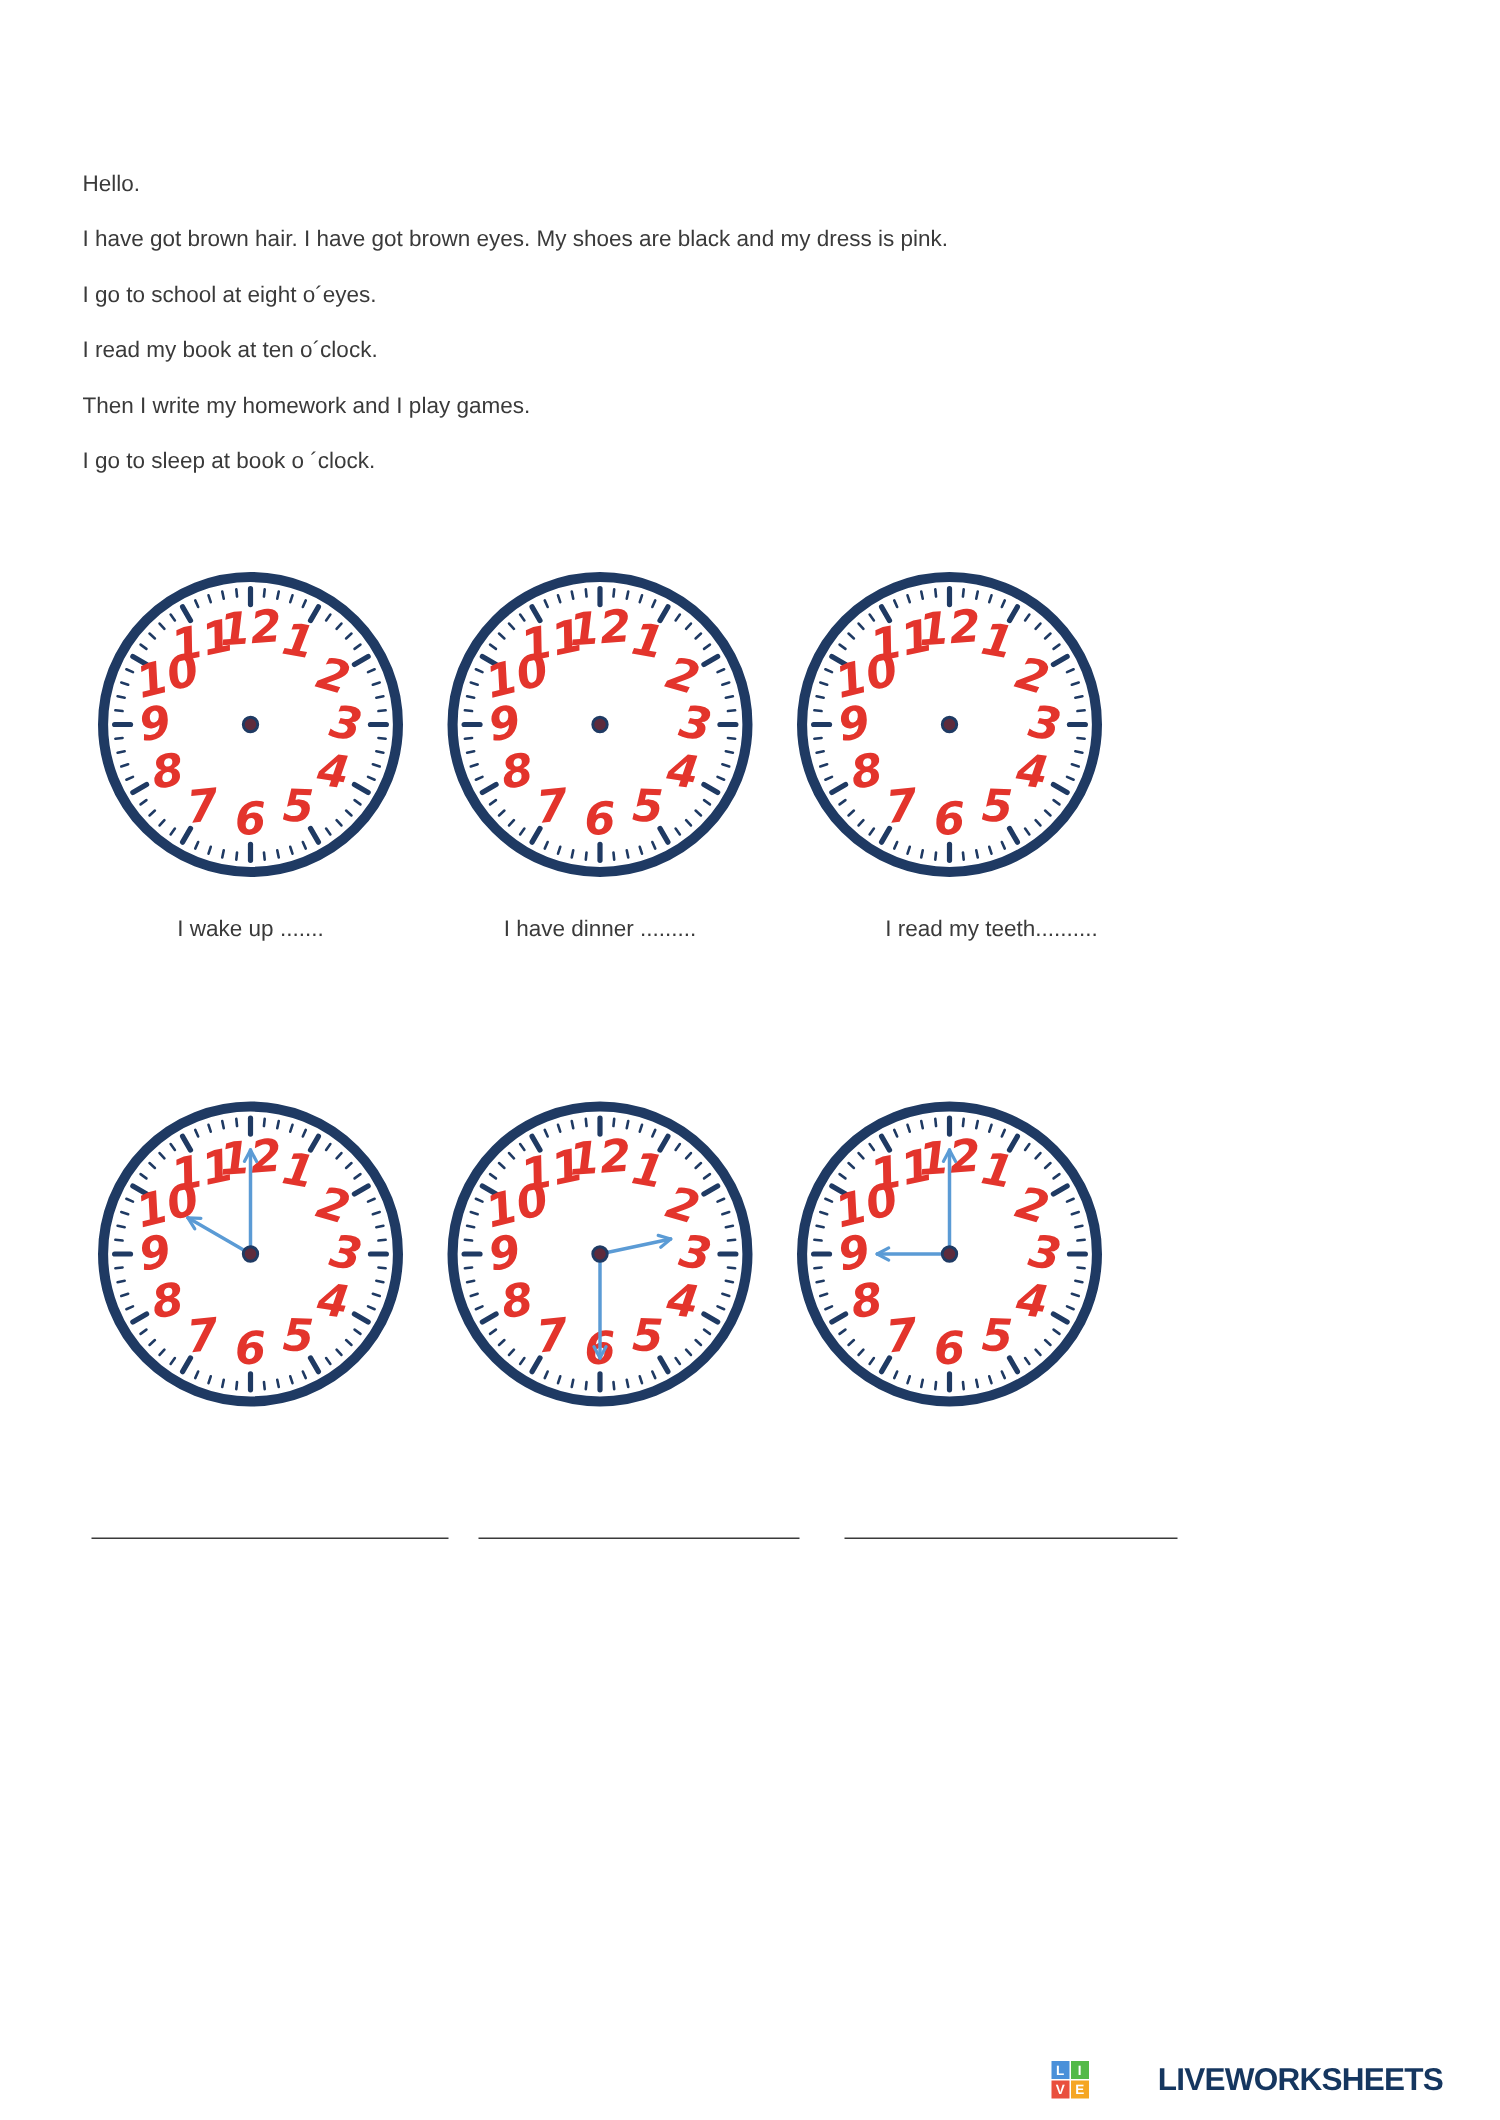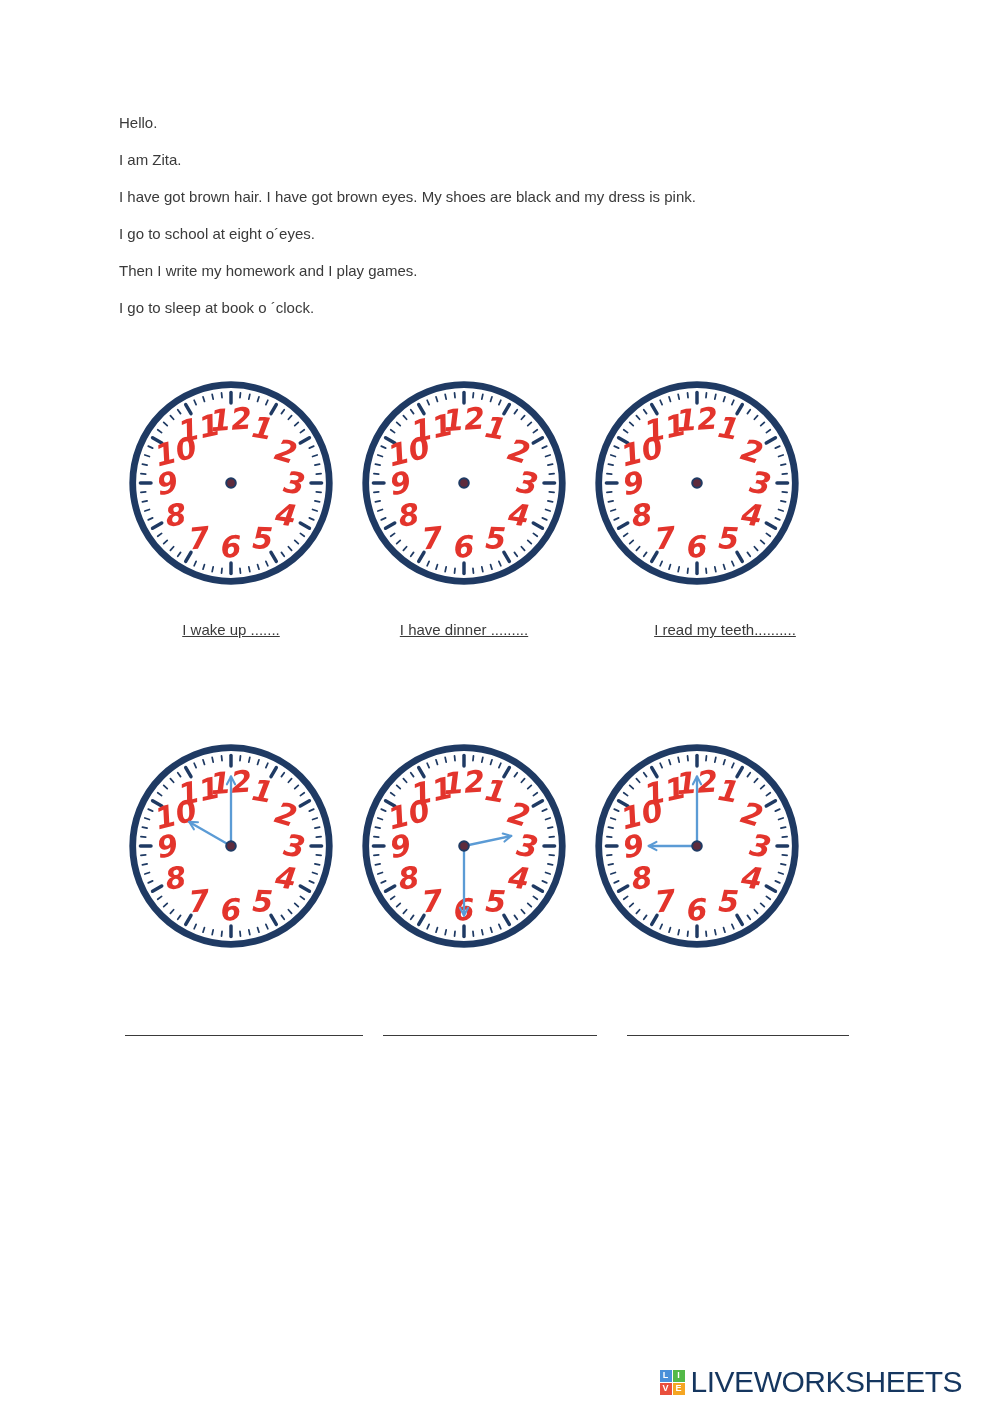--- a/index.html
+++ b/index.html
@@ -3,31 +3,31 @@
 <meta charset="utf-8">
 <style>
   * { box-sizing: border-box; margin: 0; padding: 0; }
   html, body { background: #ffffff; }
   body {
     width: 1000px; height: 1413px;
     position: relative; overflow: hidden;
     font-family: "Liberation Sans", sans-serif;
     color: #3a3a3a;
   }
-  .content { padding: 112px 115px 0 119px; }
+  .content { padding: 112px 115px 0 55px; }
   .passage p {
     font-size: 15px; line-height: 22px;
     margin: 0 0 15px 0; max-width: 765px;
   }
   .clocks-block { margin-left: 6px; }
   .clock-row { display: flex; gap: 21px; width: 700px; margin-top: 58px; }
   .clock-row.second { margin-top: 102px; }
   .clock-cell { width: 212px; height: 212px; }
   .clock-cell svg { width: 212px; height: 212px; display: block; }
-  .labels-row { display: flex; gap: 21px; width: 700px; margin-top: 32px; text-decoration: underline; }
+  .labels-row { display: flex; gap: 21px; width: 700px; margin-top: 22px; }
   .clock-label { width: 212px; text-align: center; font-size: 15px; color: #3a3a3a; }
   .clock-label.shift-right { transform: translateX(28px); }
   .answers-row { display: flex; margin-top: 74px; }
   .answer-blank { height: 10px; border-bottom: 1.5px solid #3a3a3a; }
   .answer-blank.b1 { width: 238px; margin-right: 20px; }
   .answer-blank.b2 { width: 214px; margin-right: 30px; }
   .answer-blank.b3 { width: 222px; }
   .footer {
     position: absolute; right: 38px; bottom: 14px;
     display: flex; align-items: center; gap: 6px;
@@ -37,33 +37,33 @@
     grid-template-columns: 12px 12px;
     grid-template-rows: 12px 12px;
     gap: 1px;
   }
   .logo-cell {
     color: #ffffff; font-size: 9px; font-weight: bold;
     display: flex; align-items: center; justify-content: center;
     line-height: 1;
   }
   .brand {
-    font-size: 30px; font-weight: normal; letter-spacing: -0.5px;
+    font-size: 21px; font-weight: bold; letter-spacing: -0.5px; margin-left: 40px;
   }
 </style>
 </head>
 <body>
 
 <div class="content">
 
   <div class="passage">
     <p>Hello.</p>
-    <p>I am Zita.</p>
     <p>I have got brown hair. I have got brown eyes. My shoes are black and my dress is pink.</p>
     <p>I go to school at eight o´eyes.</p>
+    <p>I read my book at ten o´clock.</p>
     <p>Then I write my homework and I play games.</p>
     <p>I go to sleep at book o ´clock.</p>
   </div>
 
   <div class="clocks-block">
 
     <div class="clock-row">
       <div class="clock-cell">
           <svg viewBox="0 0 220 220">
             <circle cx="110" cy="110" r="102" fill="#ffffff" stroke="#1f3a63" stroke-width="7"></circle>

